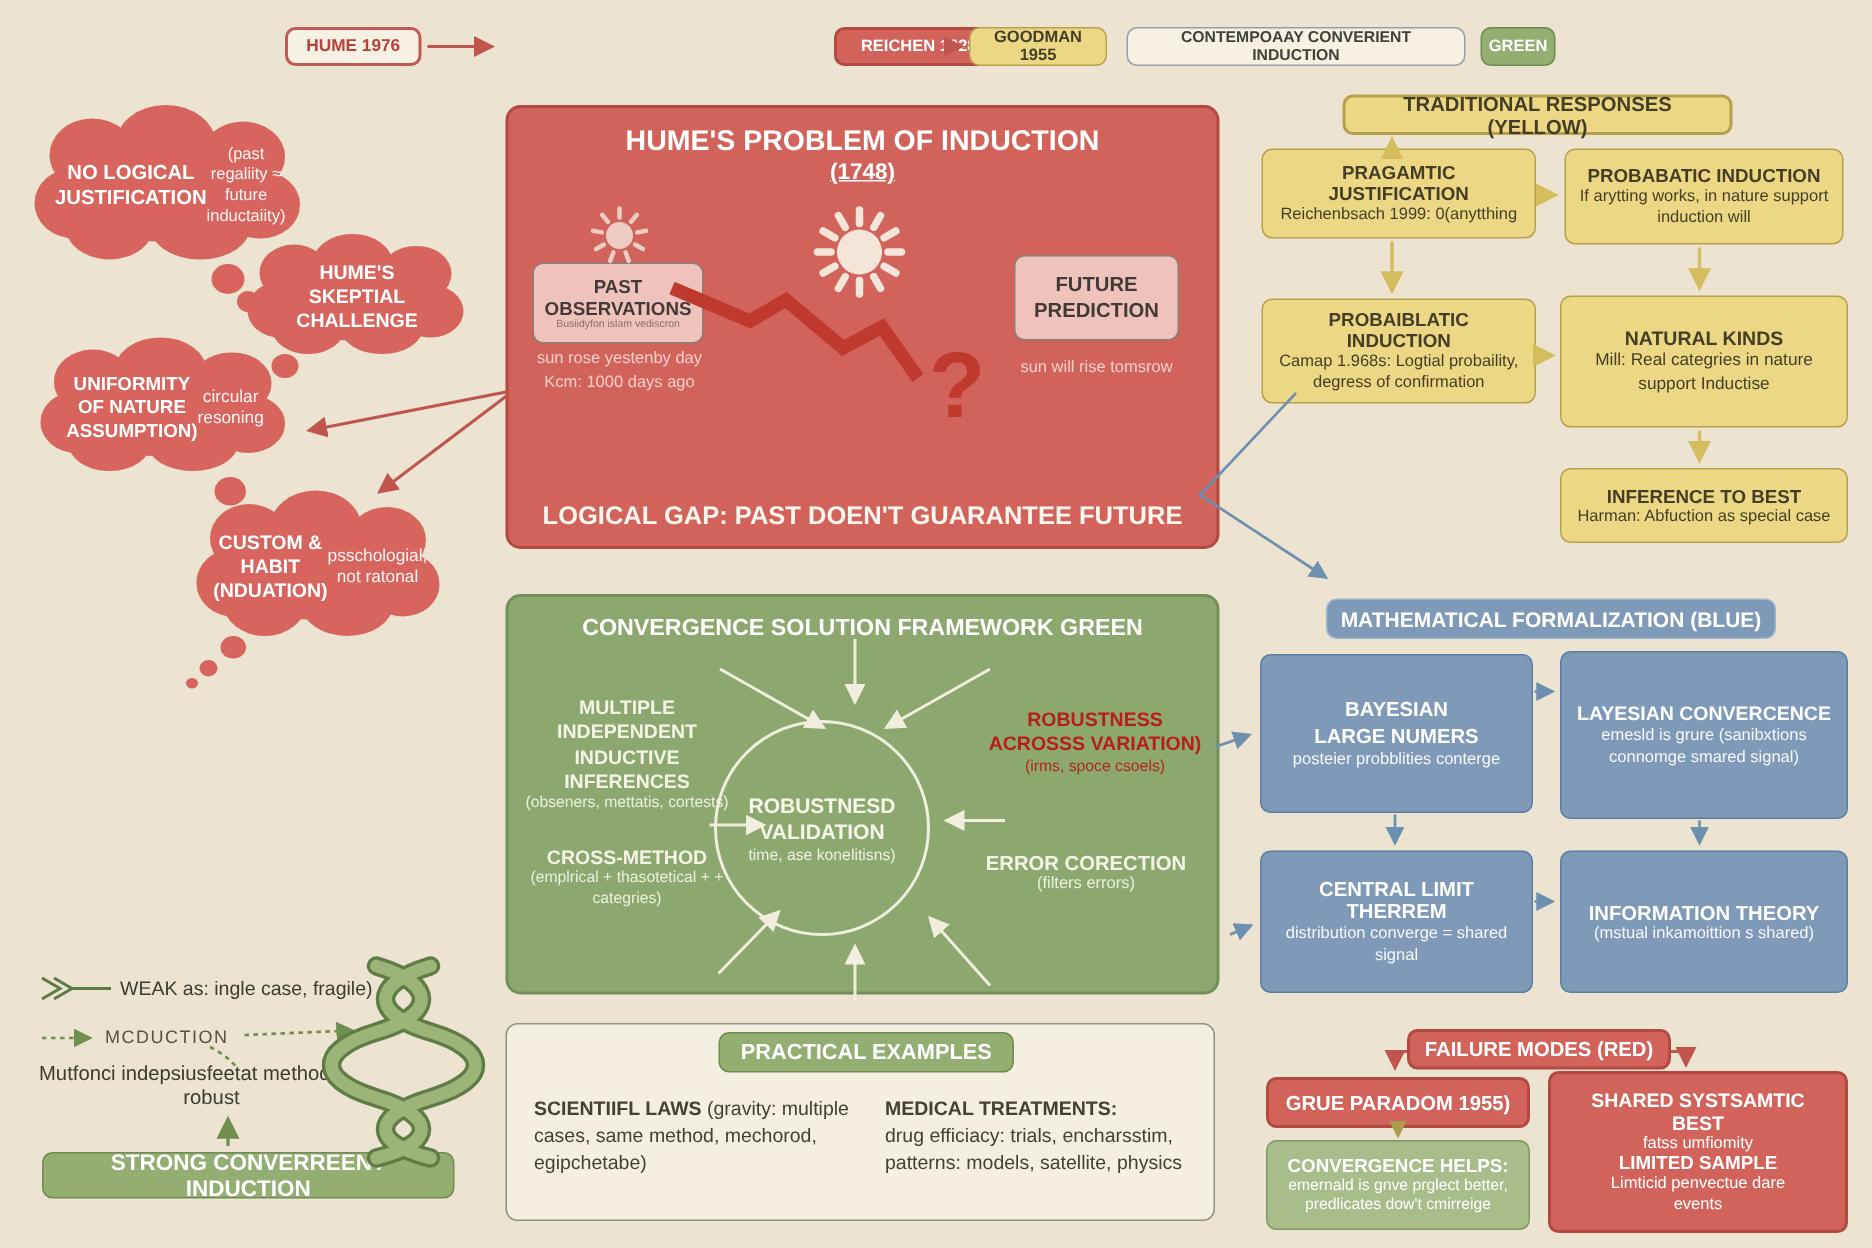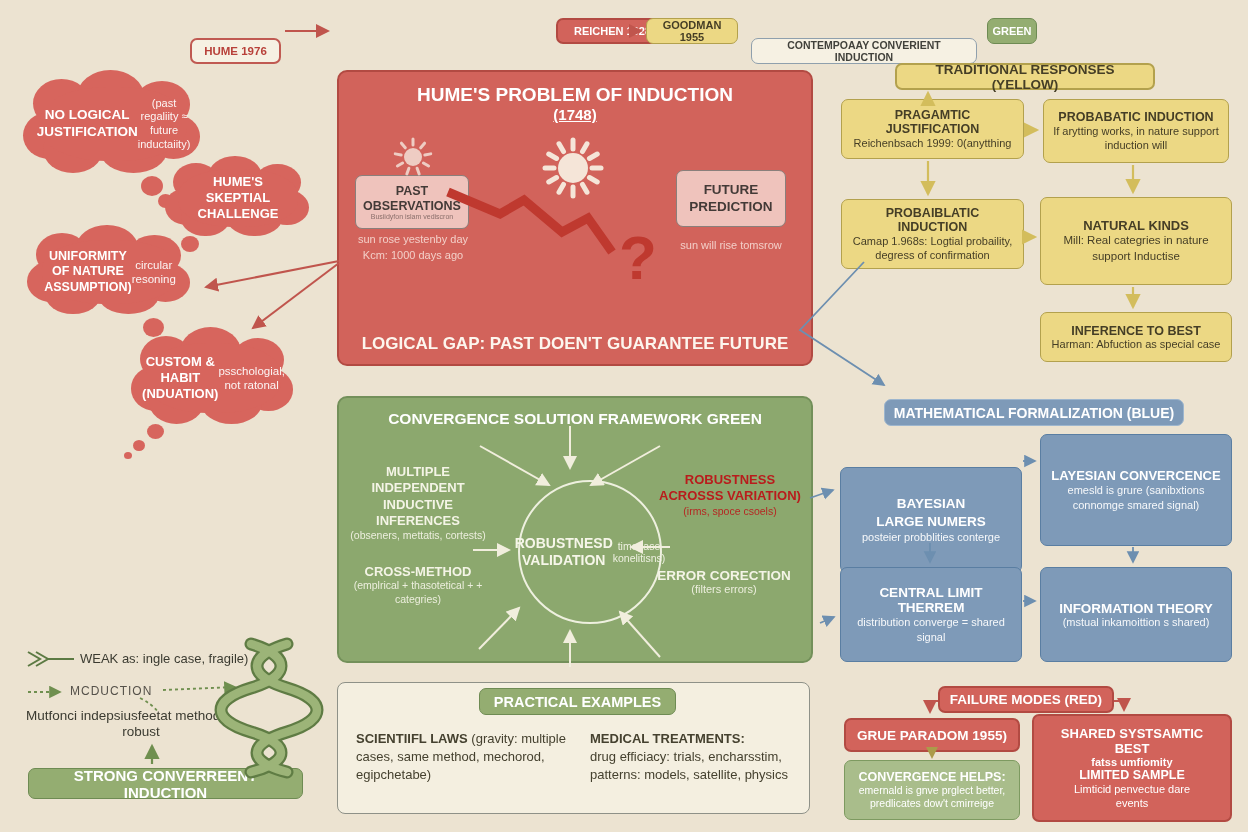--- a/index.html
+++ b/index.html
@@ -6,21 +6,21 @@
   .canvas{position:relative;width:1248px;height:832px;background:#ece3d1;overflow:hidden;
           font-family:"Liberation Sans",sans-serif;}
   .abs{position:absolute;box-sizing:border-box;}
   .box{position:absolute;box-sizing:border-box;border-radius:7px;display:flex;flex-direction:column;
        align-items:center;justify-content:center;text-align:center;padding:4px 8px;}
   .red-fill{background:#d2635b;border:2px solid #b24a42;color:#fff;}
   .yellow-fill{background:#ecd884;border:1.5px solid #b3a14d;color:#453e26;}
   .blue-fill{background:#7e9ab8;border:1.5px solid #5a7ea2;color:#fff;}
   .green-fill{background:#94ad71;border:1.5px solid #6e8b53;color:#fff;}
   .lightgreen-fill{background:#a9bd8b;border:1.5px solid #7d9a60;color:#fff;}
-  .white-fill{background:#f6f1e3;border:1.5px solid #8fa0ad;color:#3e3e38;margin-top:20px;}
+  .white-fill{background:#f6f1e3;border:1.5px solid #8fa0ad;color:#3e3e38;}
   .pink-fill{background:#efc3bc;border:1.5px solid #8a7f7b;color:#433a37;}
   .bt{font-weight:bold;}
   .cloud{position:absolute;}
   .cloud .bump,.cloud .body{position:absolute;background:#d7655d;border-radius:50%;}
   .cloud .body{left:6%;top:14%;right:6%;bottom:14%;border-radius:45%;}
   .cloud .txt{position:absolute;inset:0;display:flex;flex-direction:row;align-items:center;
               justify-content:center;color:#fff;text-align:center;z-index:2;line-height:1.25;}
   .dot{position:absolute;background:#d7655d;border-radius:50%;}
   svg.overlay{position:absolute;left:0;top:0;width:1248px;height:832px;pointer-events:none;z-index:9;}
   .sub{opacity:.93;font-weight:normal;}
@@ -150,43 +150,43 @@
     <span style="font-size:11.5px;line-height:1.35;">Mill: Real categries in nature support Inductise</span>
   </div>
   <div class="box yellow-fill" style="left:1040px;top:312px;width:192px;height:50px;">
     <span class="bt" style="font-size:12.5px;">INFERENCE TO BEST</span>
     <span style="font-size:11px;">Harman: Abfuction as special case</span>
   </div>
 
   <div class="box blue-fill" style="left:884px;top:399px;width:300px;height:27px;border-color:#9db6ce;">
     <span class="bt" style="font-size:14px;">MATHEMATICAL FORMALIZATION (BLUE)</span>
   </div>
-  <div class="box blue-fill" style="left:840px;top:436px;width:182px;height:106px;margin-top:31px;">
+  <div class="box blue-fill" style="left:840px;top:436px;width:182px;height:106px;">
     <span class="bt" style="font-size:13.5px;line-height:1.3;padding:0 24px;">BAYESIAN LARGE NUMERS</span>
     <span class="sub" style="font-size:11px;line-height:1.3;">posteier probblities conterge</span>
   </div>
   <div class="box blue-fill" style="left:1040px;top:434px;width:192px;height:112px;">
     <span class="bt" style="font-size:13px;">LAYESIAN CONVERCENCE</span>
     <span class="sub" style="font-size:11px;line-height:1.35;padding:0 8px;">emesld is grure (sanibxtions connomge smared signal)</span>
   </div>
   <div class="box blue-fill" style="left:840px;top:567px;width:182px;height:95px;">
     <span class="bt" style="font-size:13.5px;">CENTRAL LIMIT THERREM</span>
     <span class="sub" style="font-size:11px;line-height:1.35;">distribution converge = shared signal</span>
   </div>
   <div class="box blue-fill" style="left:1040px;top:567px;width:192px;height:95px;">
     <span class="bt" style="font-size:13.5px;">INFORMATION THEORY</span>
     <span class="sub" style="font-size:11px;">(mstual inkamoittion s shared)</span>
   </div>
 
   <div class="box" style="left:337px;top:396px;width:476px;height:267px;background:#8ca86e;border:2px solid #73905a;
               border-radius:10px;justify-content:flex-start;color:#fff;">
     <div class="bt" style="font-size:15.5px;margin-top:8px;">CONVERGENCE SOLUTION FRAMEWORK GREEN</div>
   </div>
-  <div class="abs" style="left:518px;top:480px;width:144px;height:144px;border:2.5px solid #eef0df;border-radius:50%;
-              display:flex;flex-direction:row;align-items:center;justify-content:center;text-align:center;color:#f6f6e9;">
+  <div class="abs" style="left:476px;top:480px;width:144px;height:144px;border:2.5px solid #eef0df;border-radius:50%;
+              display:flex;flex-direction:column;align-items:center;justify-content:center;text-align:center;color:#f6f6e9;">
     <span class="bt" style="font-size:14px;width:100px;line-height:1.25;">ROBUSTNESD VALIDATION</span>
     <span class="sub" style="font-size:10.5px;">time, ase konelitisns)</span>
   </div>
   <div class="abs" style="left:342px;top:464px;width:152px;text-align:center;color:#f4f4e6;">
     <div class="bt" style="font-size:13px;line-height:1.25;">MULTIPLE INDEPENDENT INDUCTIVE INFERENCES</div>
     <div class="sub" style="font-size:10.5px;">(obseners, mettatis, cortests)</div>
   </div>
   <div class="abs" style="left:652px;top:472px;width:156px;text-align:center;color:#b91c1c;">
     <div class="bt" style="font-size:13px;line-height:1.25;">ROBUSTNESS ACROSSS VARIATION)</div>
     <div class="sub" style="font-size:10.5px;">(irms, spoce csoels)</div>
@@ -225,21 +225,21 @@
   </div>
   <div class="box red-fill" style="left:844px;top:718px;width:176px;height:34px;">
     <span class="bt" style="font-size:13.5px;">GRUE PARADOM 1955)</span>
   </div>
   <div class="box lightgreen-fill" style="left:844px;top:760px;width:176px;height:60px;padding:3px 6px;">
     <span class="bt" style="font-size:12.5px;">CONVERGENCE HELPS:</span>
     <span style="font-size:10.5px;line-height:1.25;">emernald is gnve prglect better, predlicates dow't cmirreige</span>
   </div>
   <div class="box red-fill" style="left:1032px;top:714px;width:200px;height:108px;padding:2px 8px;">
     <span class="bt" style="font-size:13px;">SHARED SYSTSAMTIC BEST</span>
-    <span style="font-size:11px;font-weight:bold;">fatss umfiomity</span>
+    <span style="font-size:11px;">fatss umfiomity</span>
     <span class="bt" style="font-size:12.5px;">LIMITED SAMPLE</span>
     <span style="font-size:11px;width:120px;line-height:1.3;">Limticid penvectue dare events</span>
   </div>
 
   <svg class="overlay" viewBox="0 0 1248 832">
     <defs>
       <marker id="mRed" markerWidth="8" markerHeight="8" refX="6" refY="3.5" orient="auto">
           <path d="M0,0 L7,3.5 L0,7 z" fill="#c0554d"></path>
         </marker>
       <marker id="mYel" markerWidth="8" markerHeight="8" refX="6" refY="3.5" orient="auto">

